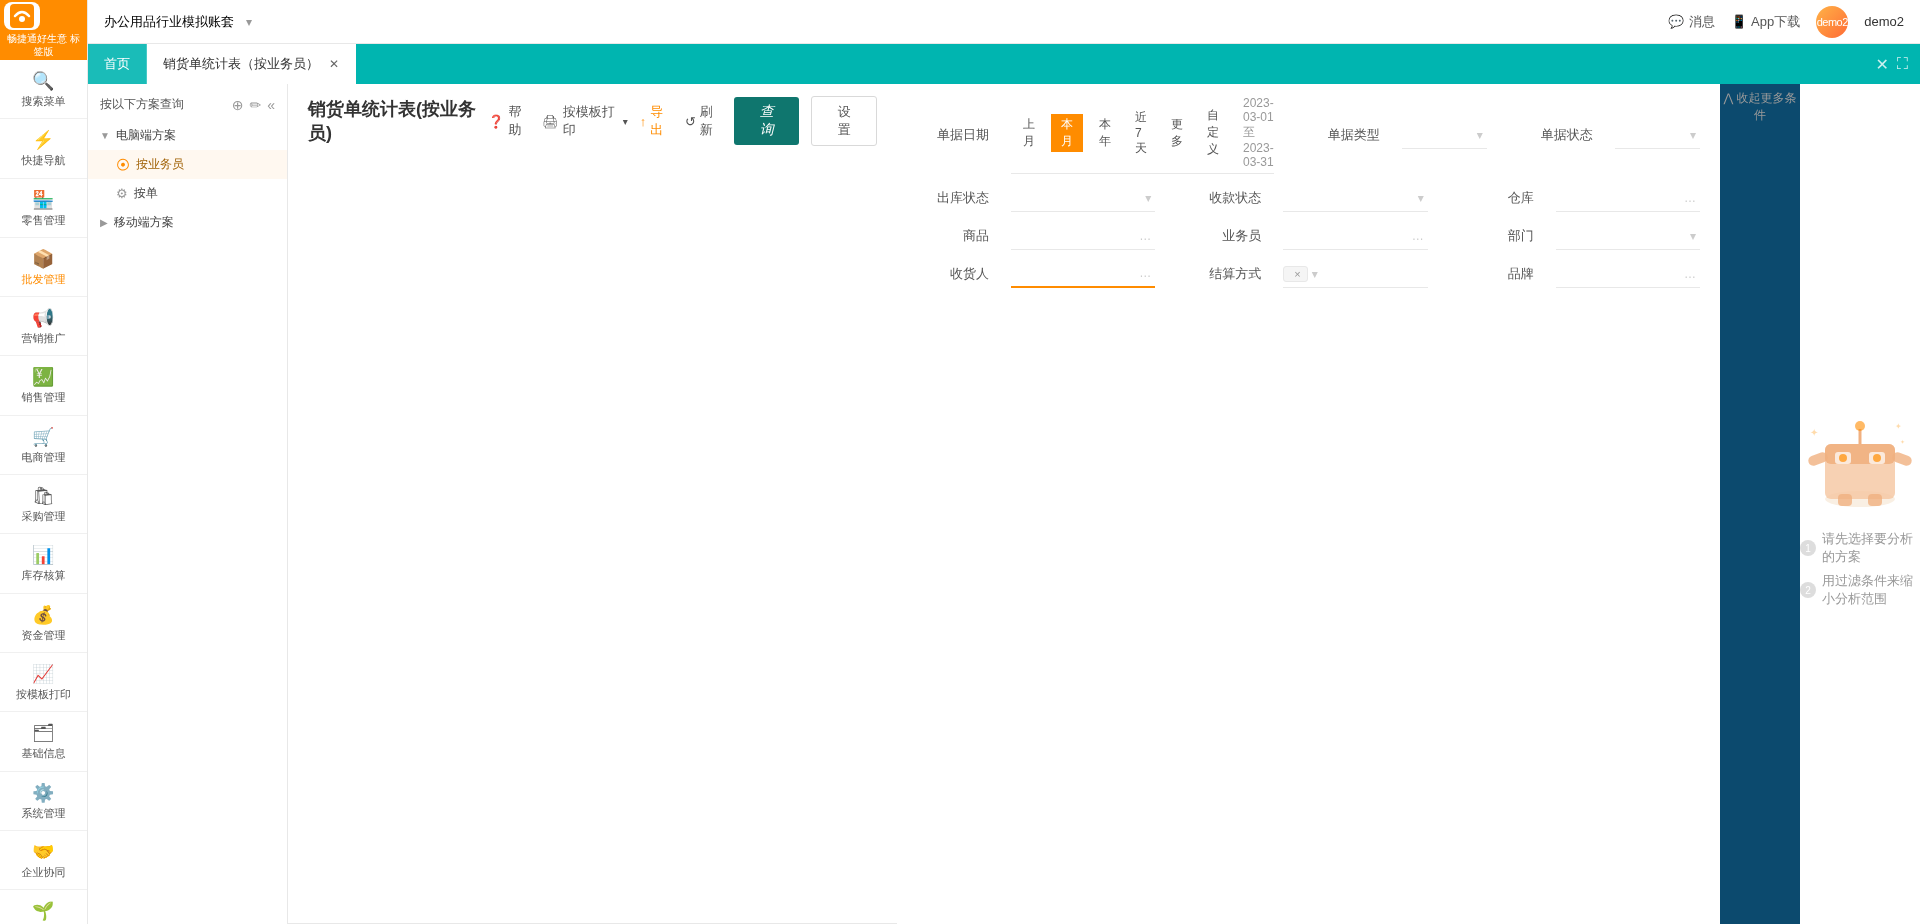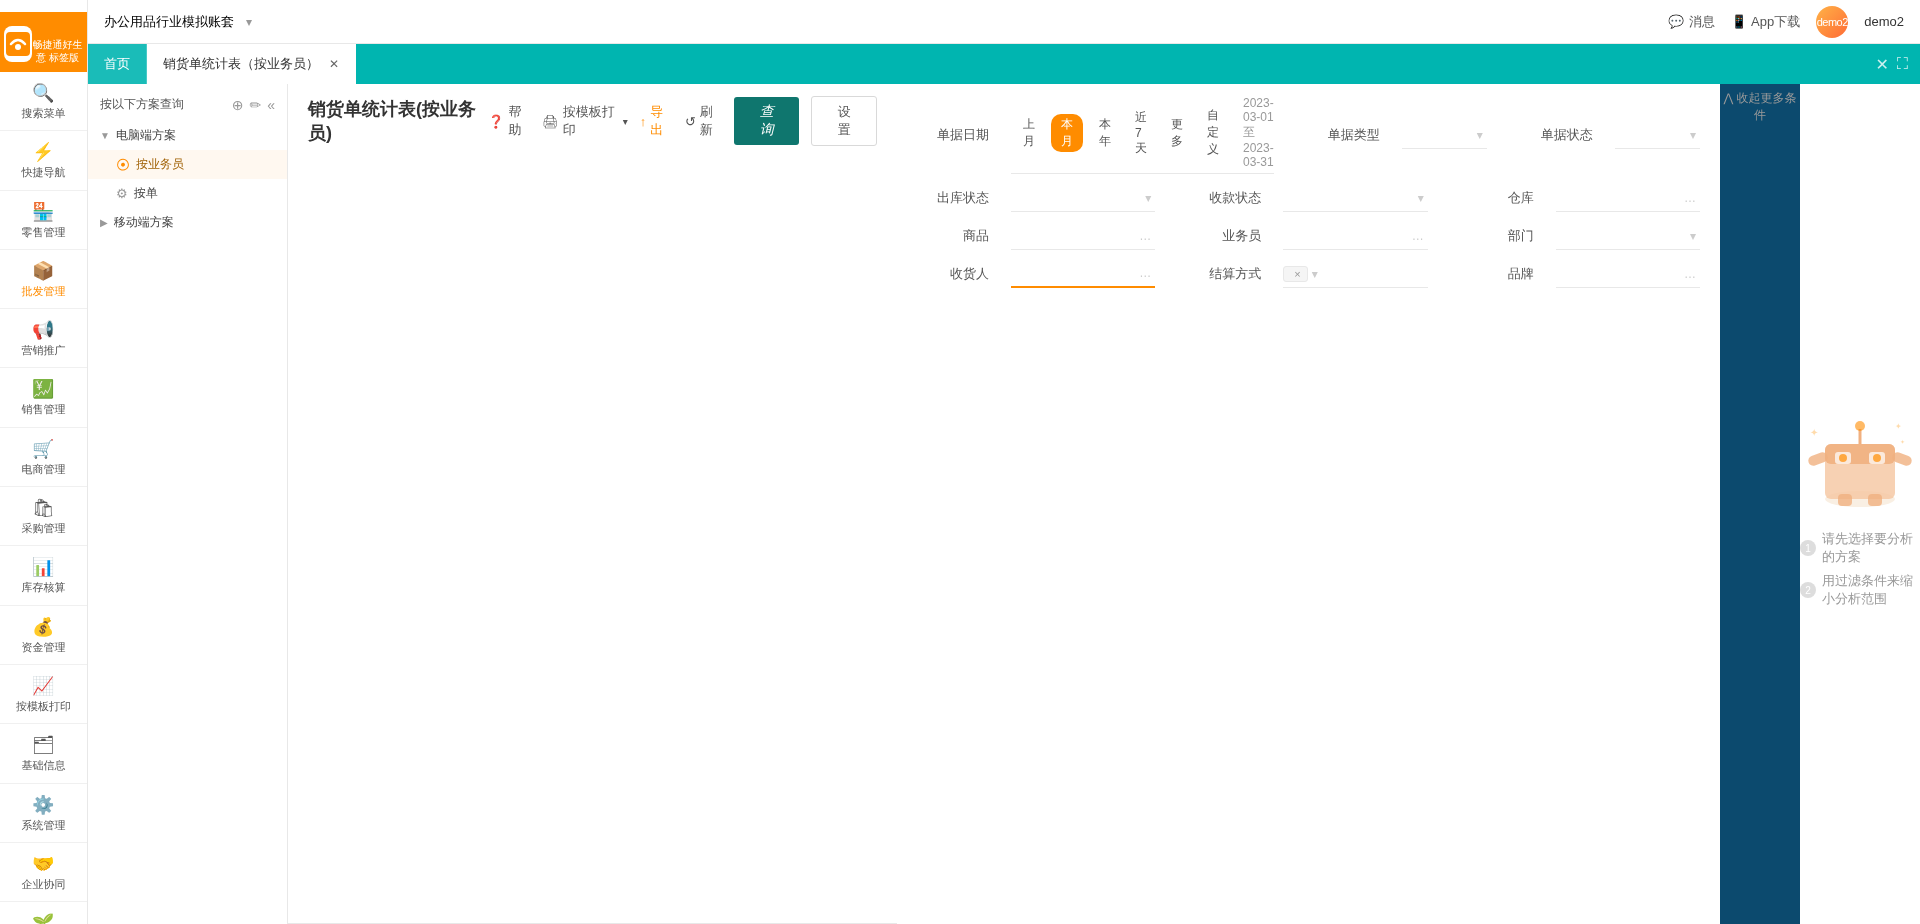--- a/index.html
+++ b/index.html
@@ -14,27 +14,26 @@
       align-items: center;
       border-right: 1px solid #e8e8e8;
       flex-shrink: 0;
       overflow-y: auto;
     }
     .sidebar-logo {
       width: 100%;
       background: #ff8c00;
       padding: 8px 4px;
       display: flex;
-      flex-direction: row;
-      align-items: flex-end;
+      flex-direction: column;
+      align-items: flex-start;
       color: #fff;
       font-size: 11px;
       min-height: 60px;
       justify-content: center;
-      margin-top: 12px;
     }
     .sidebar-logo .logo-icon {
       width: 36px;
       height: 36px;
       background: #fff;
       border-radius: 8px;
       display: flex;
       align-items: center;
       justify-content: center;
       margin-bottom: 2px;
@@ -223,21 +222,21 @@
       border-bottom: 2px solid #ff8c00;
     }
     .filter-field .field-content { flex: 1; color: #999; font-size: 13px; }
     .field-btn { color: #ccc; cursor: pointer; font-size: 12px; }
     .date-tabs { display: flex; gap: 8px; align-items: center; margin-left: 4px; }
     .date-tab {
       padding: 2px 8px; cursor: pointer; font-size: 12px;
       color: #555; border-radius: 2px;
     }
     .date-tab.active-month {
-      background: #ff8c00; color: #fff; border-radius: 10px;
+      background: #ff8c00; color: #fff; border-radius: 0;
       padding: 2px 10px;
     }
     .date-range { color: #999; font-size: 12px; margin-left: 8px; }
 
     .collapse-bar {
       text-align: center;
       padding: 6px 0 10px;
       color: #999;
       font-size: 12px;
       cursor: pointer;

